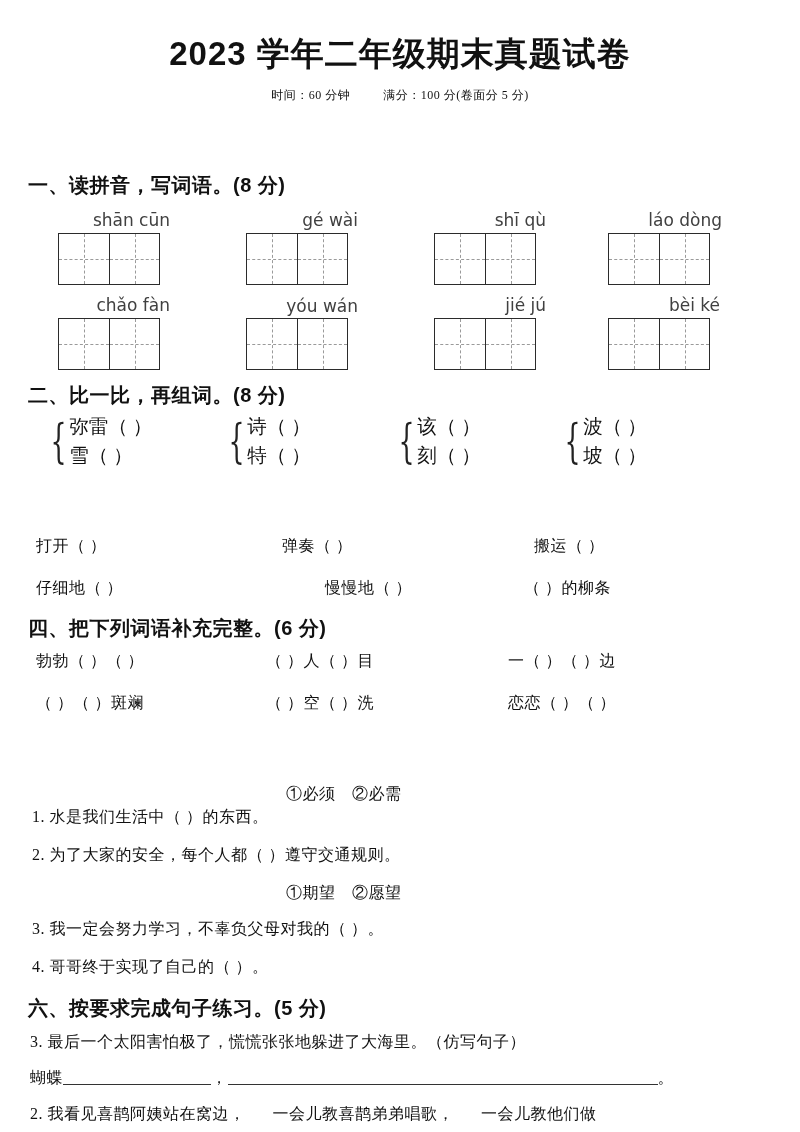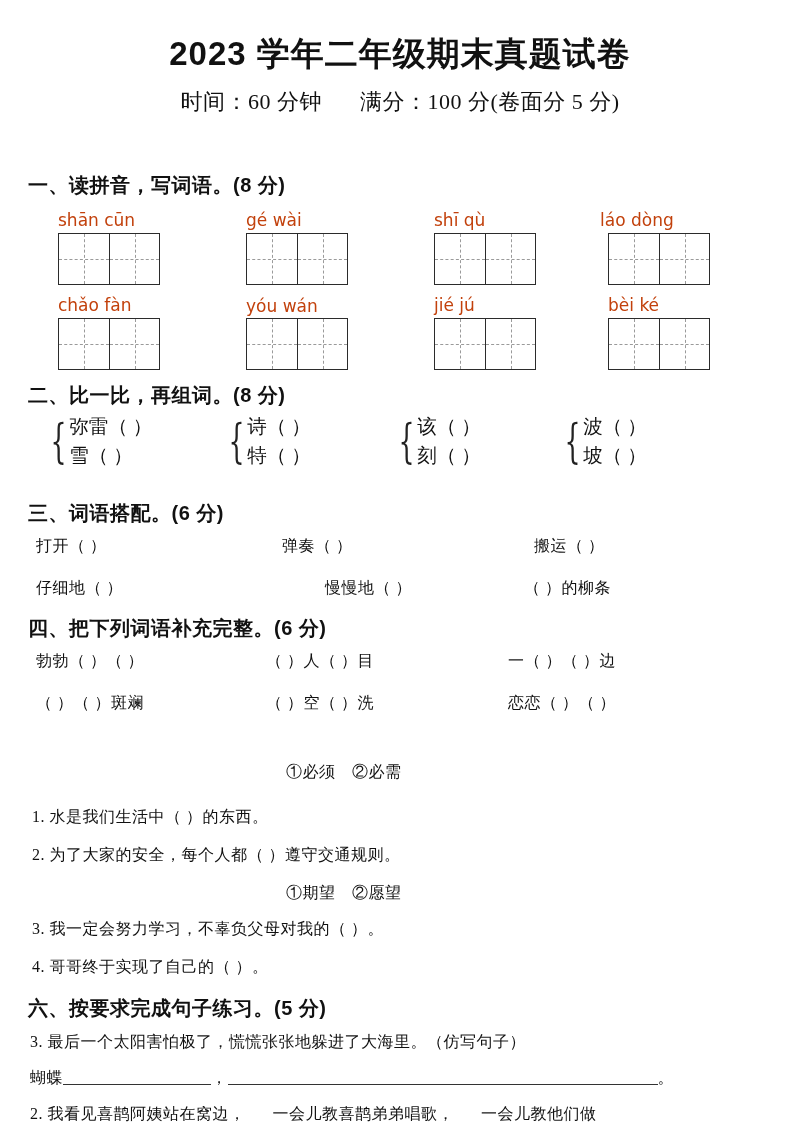--- a/index.html
+++ b/index.html
@@ -29,21 +29,21 @@
     text-align: center;
     font-family: "Liberation Sans", "DejaVu Sans", sans-serif;
     font-weight: bold;
     font-size: 33px;
     letter-spacing: 1px;
     margin: 34px 0 0 0;
     line-height: 1.2;
   }
   .doc-subtitle {
     text-align: center;
-    font-size: 22px;
+    font-size: 12px;
     margin: 13px 0 0 0;
     letter-spacing: 0.5px;
   }
   .doc-subtitle .gapwide { display:inline-block; width: 26px; }
 
   
   .sec-head {
     font-family: "Liberation Sans", "DejaVu Sans", sans-serif;
     font-weight: bold;
     font-size: 20px;
@@ -59,23 +59,23 @@
     white-space: nowrap;
   }
 
   
   .abs { position: absolute; }
 
   
   .pinyin {
     font-family: "DejaVu Sans", sans-serif;
     font-size: 17px;
-    text-align: left;
+    text-align: right;
     white-space: nowrap;
-    color: #c2410c;
+    color: #404040;
   }
   .tzg {
     display: flex;
     border: 1.6px solid #2b2b2b;
     box-sizing: content-box;
   }
   .tzg .cell {
     width: 50px;
     height: 50px;
     position: relative;
@@ -231,42 +231,41 @@
     </span>
   </div>
   <div class="abs bracegroup" style="left:558px; top:383px;">
     <span class="brace">{</span>
     <span class="brace-rows">
       <div>波（      ）</div>
       <div>坡（      ）</div>
     </span>
   </div>
 
-  <div class="abs sec-head" style="left:28px; top:466px;">三、词语搭配。(6 分)</div>
 
   <div class="abs body-line" style="left:36px; top:504px;">打开（      ）</div>
   <div class="abs body-line" style="left:282px; top:504px;">弹奏（      ）</div>
   <div class="abs body-line" style="left:534px; top:504px;">搬运（      ）</div>
 
   <div class="abs body-line" style="left:36px; top:546px;">仔细地（      ）</div>
   <div class="abs body-line" style="left:282px; top:546px;margin-left:43px;">慢慢地（      ）</div>
   <div class="abs body-line" style="left:524px; top:546px;">（      ）的柳条</div>
 
   <div class="abs sec-head" style="left:28px; top:581px;">四、把下列词语补充完整。(6 分)</div>
 
   <div class="abs body-line" style="left:36px; top:619px;">勃勃（      ）（      ）</div>
   <div class="abs body-line" style="left:266px; top:619px;">（      ）人（      ）目</div>
   <div class="abs body-line" style="left:508px; top:619px;">一（      ）（      ）边</div>
 
   <div class="abs body-line" style="left:36px; top:661px;">（      ）（      ）斑斓</div>
   <div class="abs body-line" style="left:266px; top:661px;">（      ）空（      ）洗</div>
   <div class="abs body-line" style="left:508px; top:661px;">恋恋（      ）（      ）</div>
 
 
-  <div class="abs body-line" style="left:286px; top:730px;">①必须　②必需</div>
+  <div class="abs body-line" style="left:286px; top:752px;">①必须　②必需</div>
 
   <div class="abs body-line" style="left:32px; top:775px;">1. 水是我们生活中（      ）的东西。</div>
   <div class="abs body-line" style="left:32px; top:813px;">2. 为了大家的安全，每个人都（      ）遵守交通规则。</div>
 
   <div class="abs body-line" style="left:286px; top:851px;">①期望　②愿望</div>
 
   <div class="abs body-line" style="left:32px; top:887px;">3. 我一定会努力学习，不辜负父母对我的（      ）。</div>
   <div class="abs body-line" style="left:32px; top:925px;">4. 哥哥终于实现了自己的（      ）。</div>
 
   <div class="abs sec-head" style="left:28px; top:961px;">六、按要求完成句子练习。(5 分)</div>

